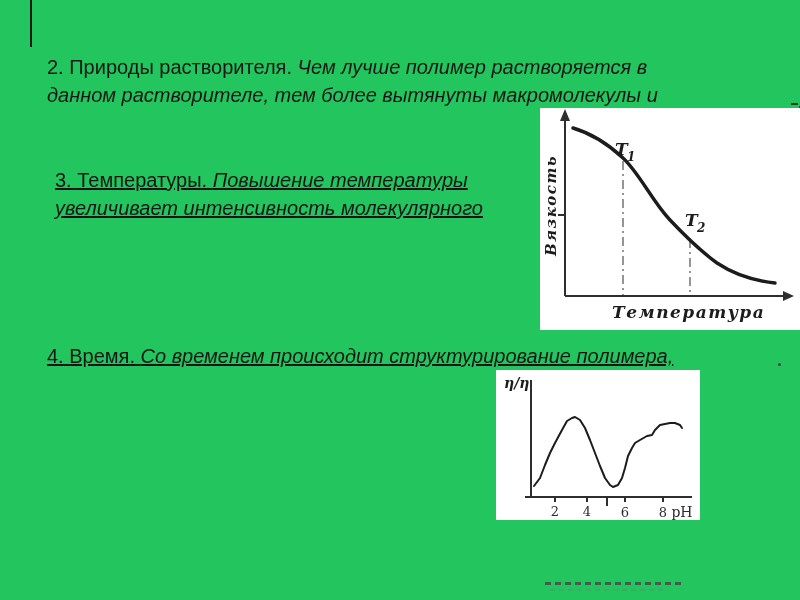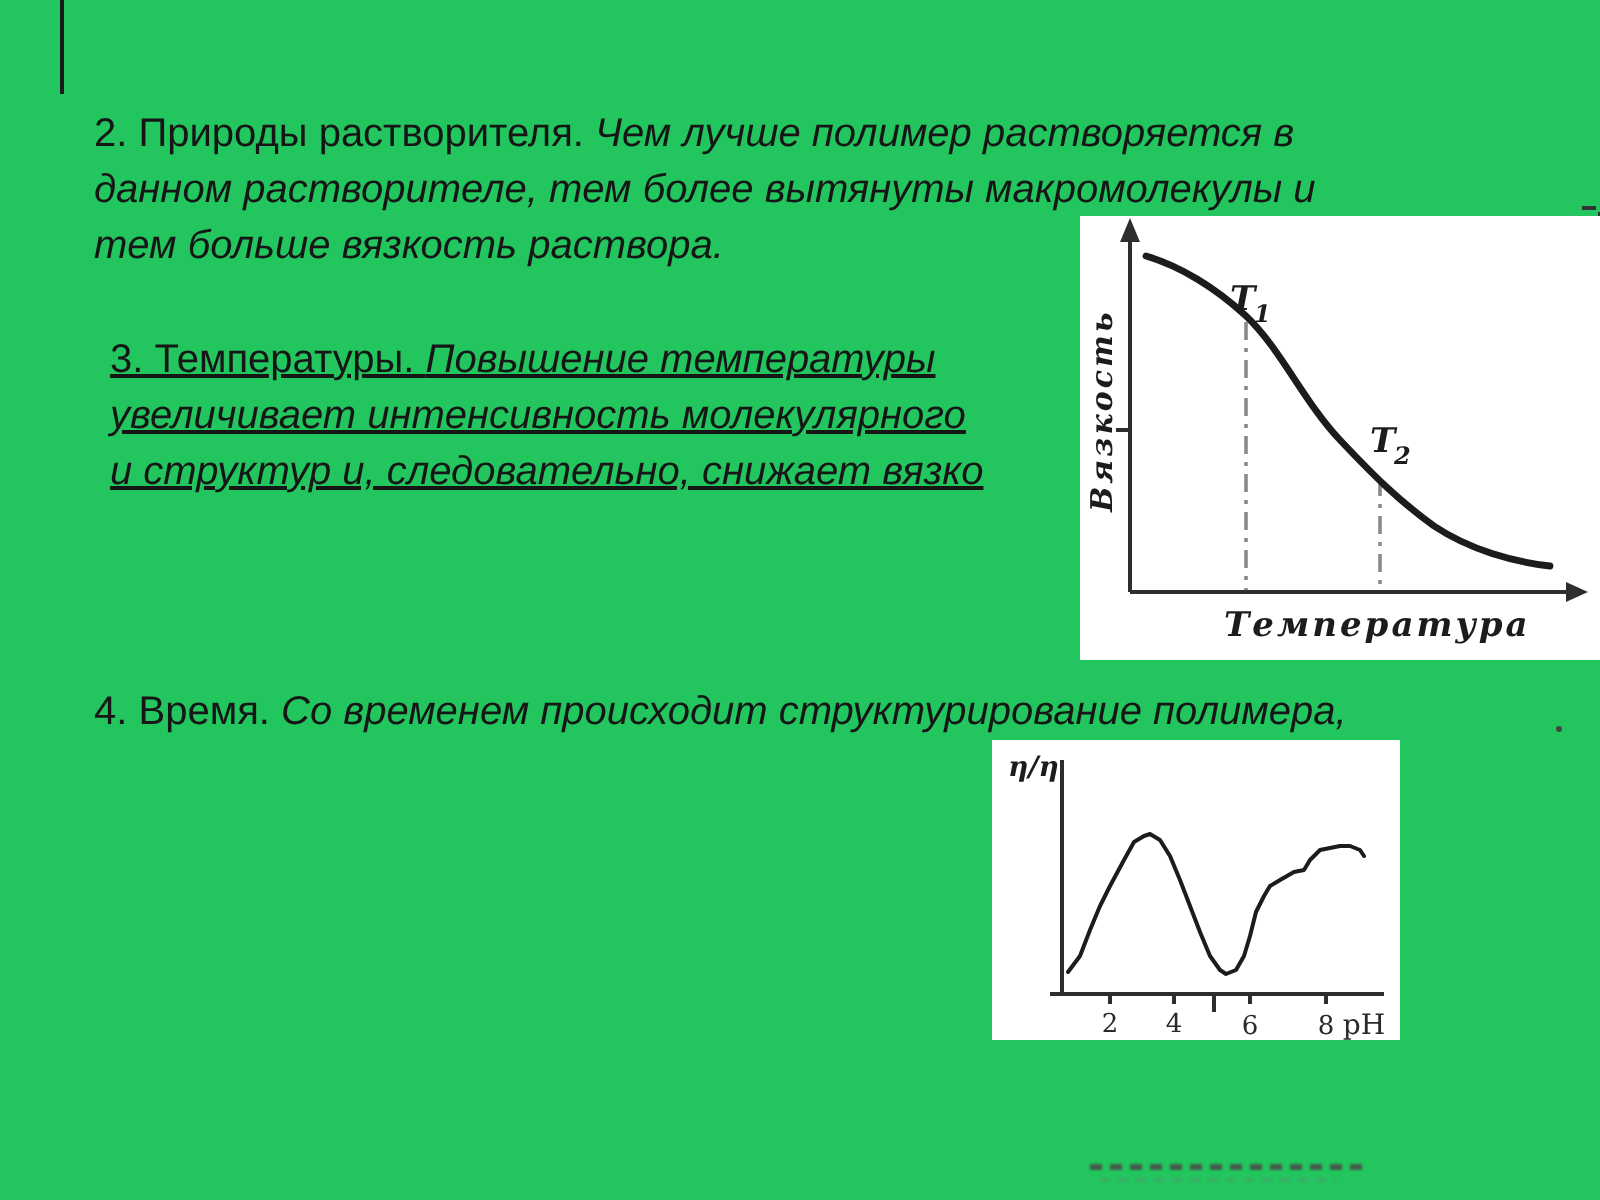--- a/index.html
+++ b/index.html
@@ -7,21 +7,21 @@
     position:relative;width:800px;height:600px;background:#22c55e;
     overflow:hidden;font-family:"Liberation Sans",sans-serif;color:#161616;
   }
   .edge-line{position:absolute;left:30px;top:0;width:2px;height:47px;background:#1a1a1a;}
   .tb{position:absolute;font-size:20px;}
   .tl{height:28px;line-height:28px;white-space:nowrap;}
   .it{font-style:italic;}
   .up{font-style:normal;}
   .b2{left:47px;top:53px;}
   .b3{left:55px;top:166px;text-decoration:underline;}
-  .b4{left:47px;top:342px;}
+  .b4{left:47px;top:342px;text-decoration:underline;}
   .b5{left:55px;top:445px;}
   .chart{position:absolute;background:#ffffff;z-index:2;}
   .chart1{left:540px;top:108px;width:262px;height:222px;}
   .chart2{left:496px;top:370px;width:204px;height:150px;}
   .hand{font-family:"DejaVu Serif",serif;font-style:italic;font-weight:bold;fill:#1c1c1c;}
   .tick{font-family:"DejaVu Serif",serif;fill:#2a2a2a;}
   .axis{stroke:#2e2e2e;stroke-width:2;fill:none;}
   .curve{stroke:#1c1c1c;fill:none;stroke-linecap:round;stroke-linejoin:round;}
   .dashdot{stroke:#8a8a8a;stroke-width:1.8;stroke-dasharray:9 4 2 4;fill:none;}
   .smudge{position:absolute;left:545px;top:582px;width:140px;height:3px;
@@ -37,27 +37,25 @@
 </head>
 <body>
 
 <div class="slide">
 
   <div class="edge-line"></div>
 
   <div class="tb b2">
     <div class="tl"><span class="up">2. Природы растворителя. </span><span class="it">Чем лучше полимер растворяется в</span></div>
     <div class="tl it">данном растворителе, тем более вытянуты макромолекулы и</div>
-    <div class="tl it">тем больше вязкость раствора.</div>
   </div>
 
   <div class="tb b3">
     <div class="tl"><span class="up">3. Температуры. </span><span class="it">Повышение температуры</span></div>
     <div class="tl it">увеличивает интенсивность молекулярного</div>
-    <div class="tl it">и структур и, следовательно, снижает вязко</div>
   </div>
 
   <div class="tb b4">
     <div class="tl"><span class="up">4. Время. </span><span class="it">Со временем происходит структурирование полимера,</span></div>
   </div>
 
 
   <div class="chart chart1">
     <svg width="262" height="222" viewBox="0 0 262 222">
       <line class="dashdot" x1="83" y1="53" x2="83" y2="188"></line>

